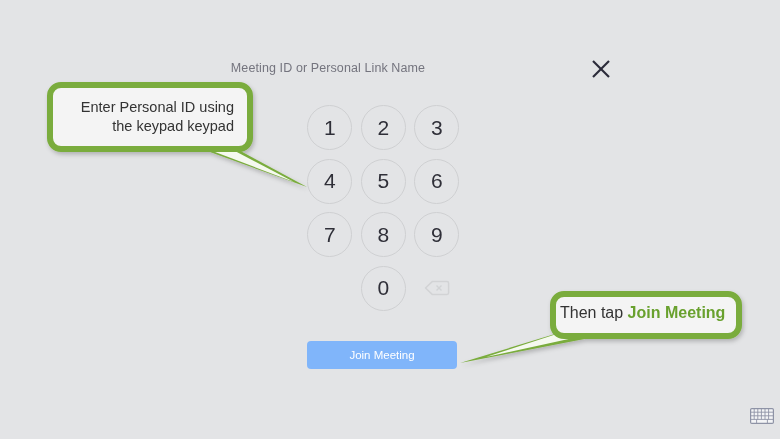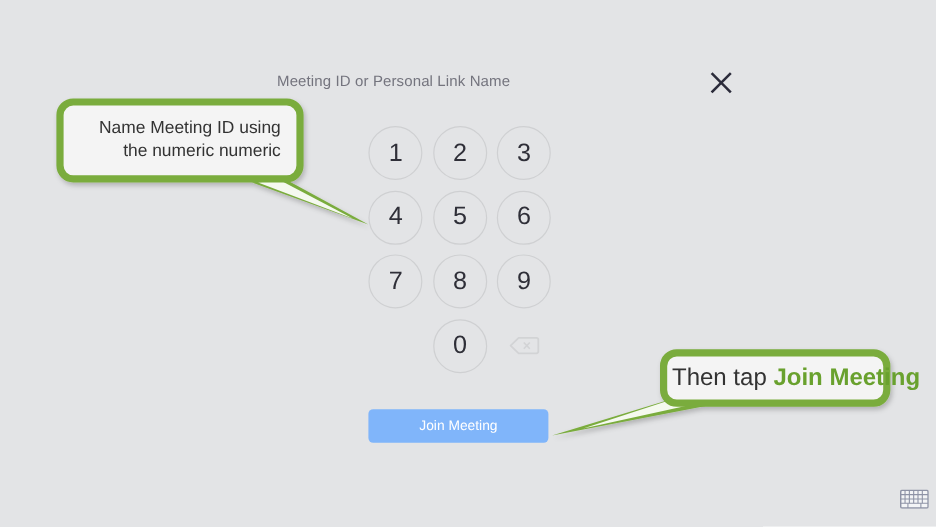--- a/index.html
+++ b/index.html
@@ -130,21 +130,21 @@
   #callout1-text {
     left: 62px;
     top: 98px;
     width: 172px;
     font-size: 14.5px;
     text-align: right;
   }
   #callout2-text {
     left: 560px;
     top: 302px;
-    font-size: 20px;
+    font-size: 16px;
     text-align: left;
   }
   .hl-green {
     color: #69a12e;
     font-weight: bold;
   }
 </style>
 </head>
 <body>
 
@@ -214,21 +214,21 @@
     </g>
 
     <g filter="url(#softshadow)">
       <path d="M 568 330 L 460 363 L 600 336 Z" fill="#7aac3c"></path>
       <path d="M 572 329 L 486 357 L 596 333 Z" fill="#ffffff" opacity="0.92"></path>
       <rect x="553" y="294" width="186" height="42" rx="11" ry="11" fill="#f4f4f4" stroke="#7aac3c" stroke-width="6"></rect>
     </g>
   </svg>
 
   <div id="callout1-text" class="callout-text">
-    <div>Name Meeting ID using</div>
-    <div>the numeric numeric</div>
+    <div>Enter Personal ID using</div>
+    <div>the keypad keypad</div>
   </div>
 
   <div id="callout2-text" class="callout-text">
     <span>Then tap </span><span class="hl-green">Join Meeting</span>
   </div>
 
 </div>
 
 </body></html>

